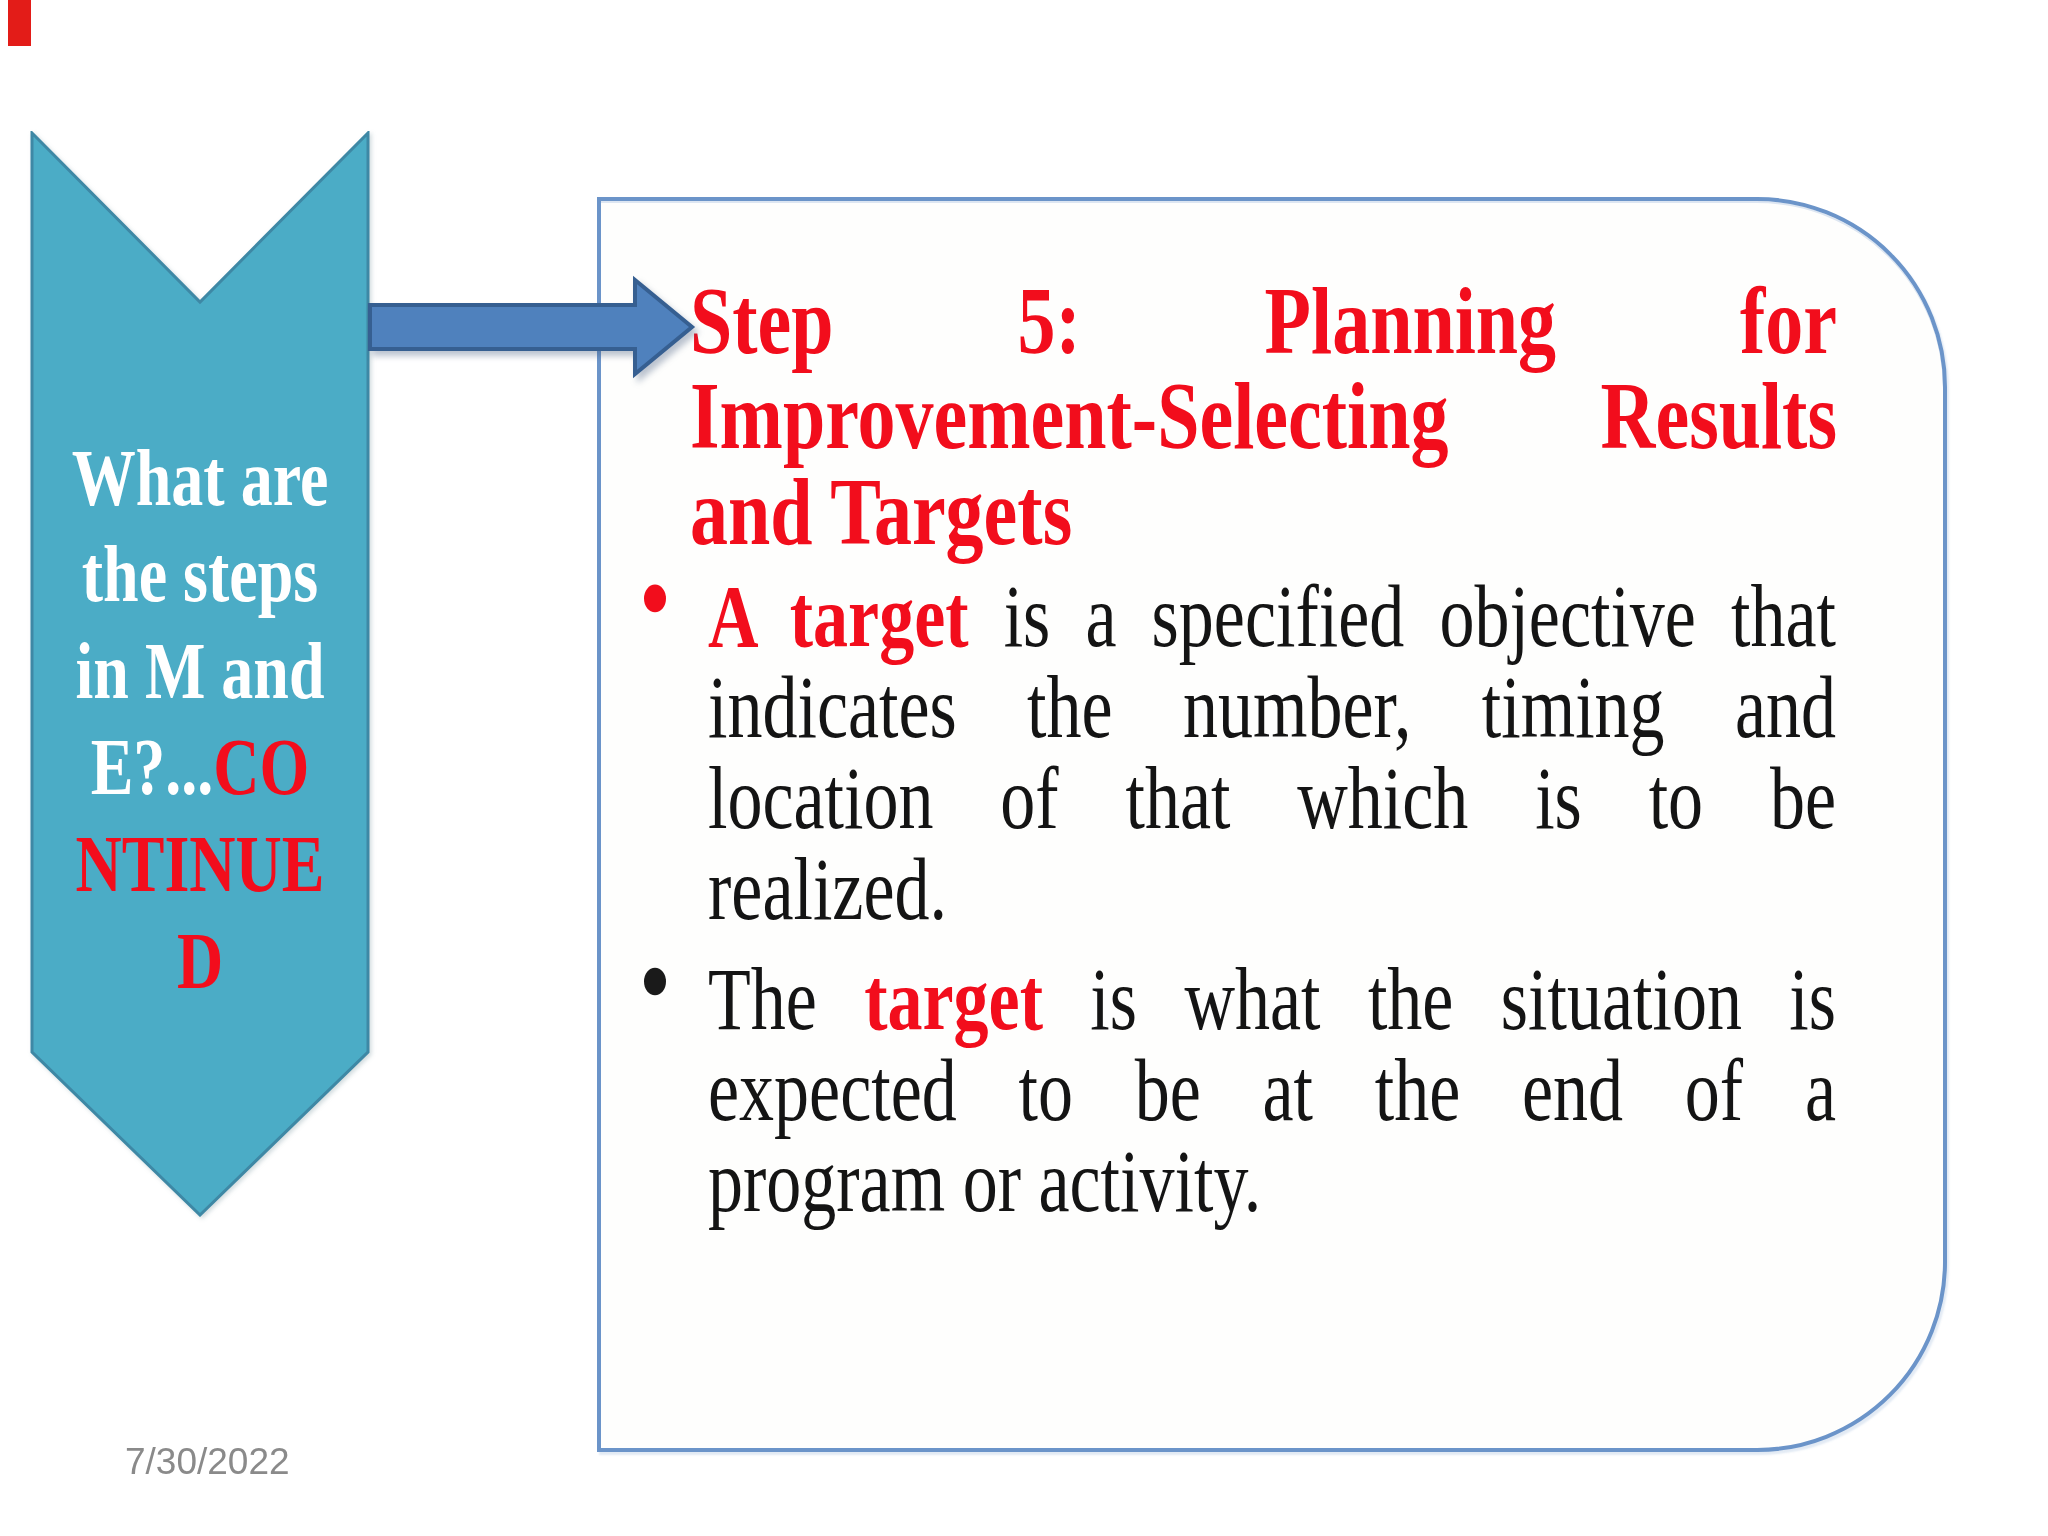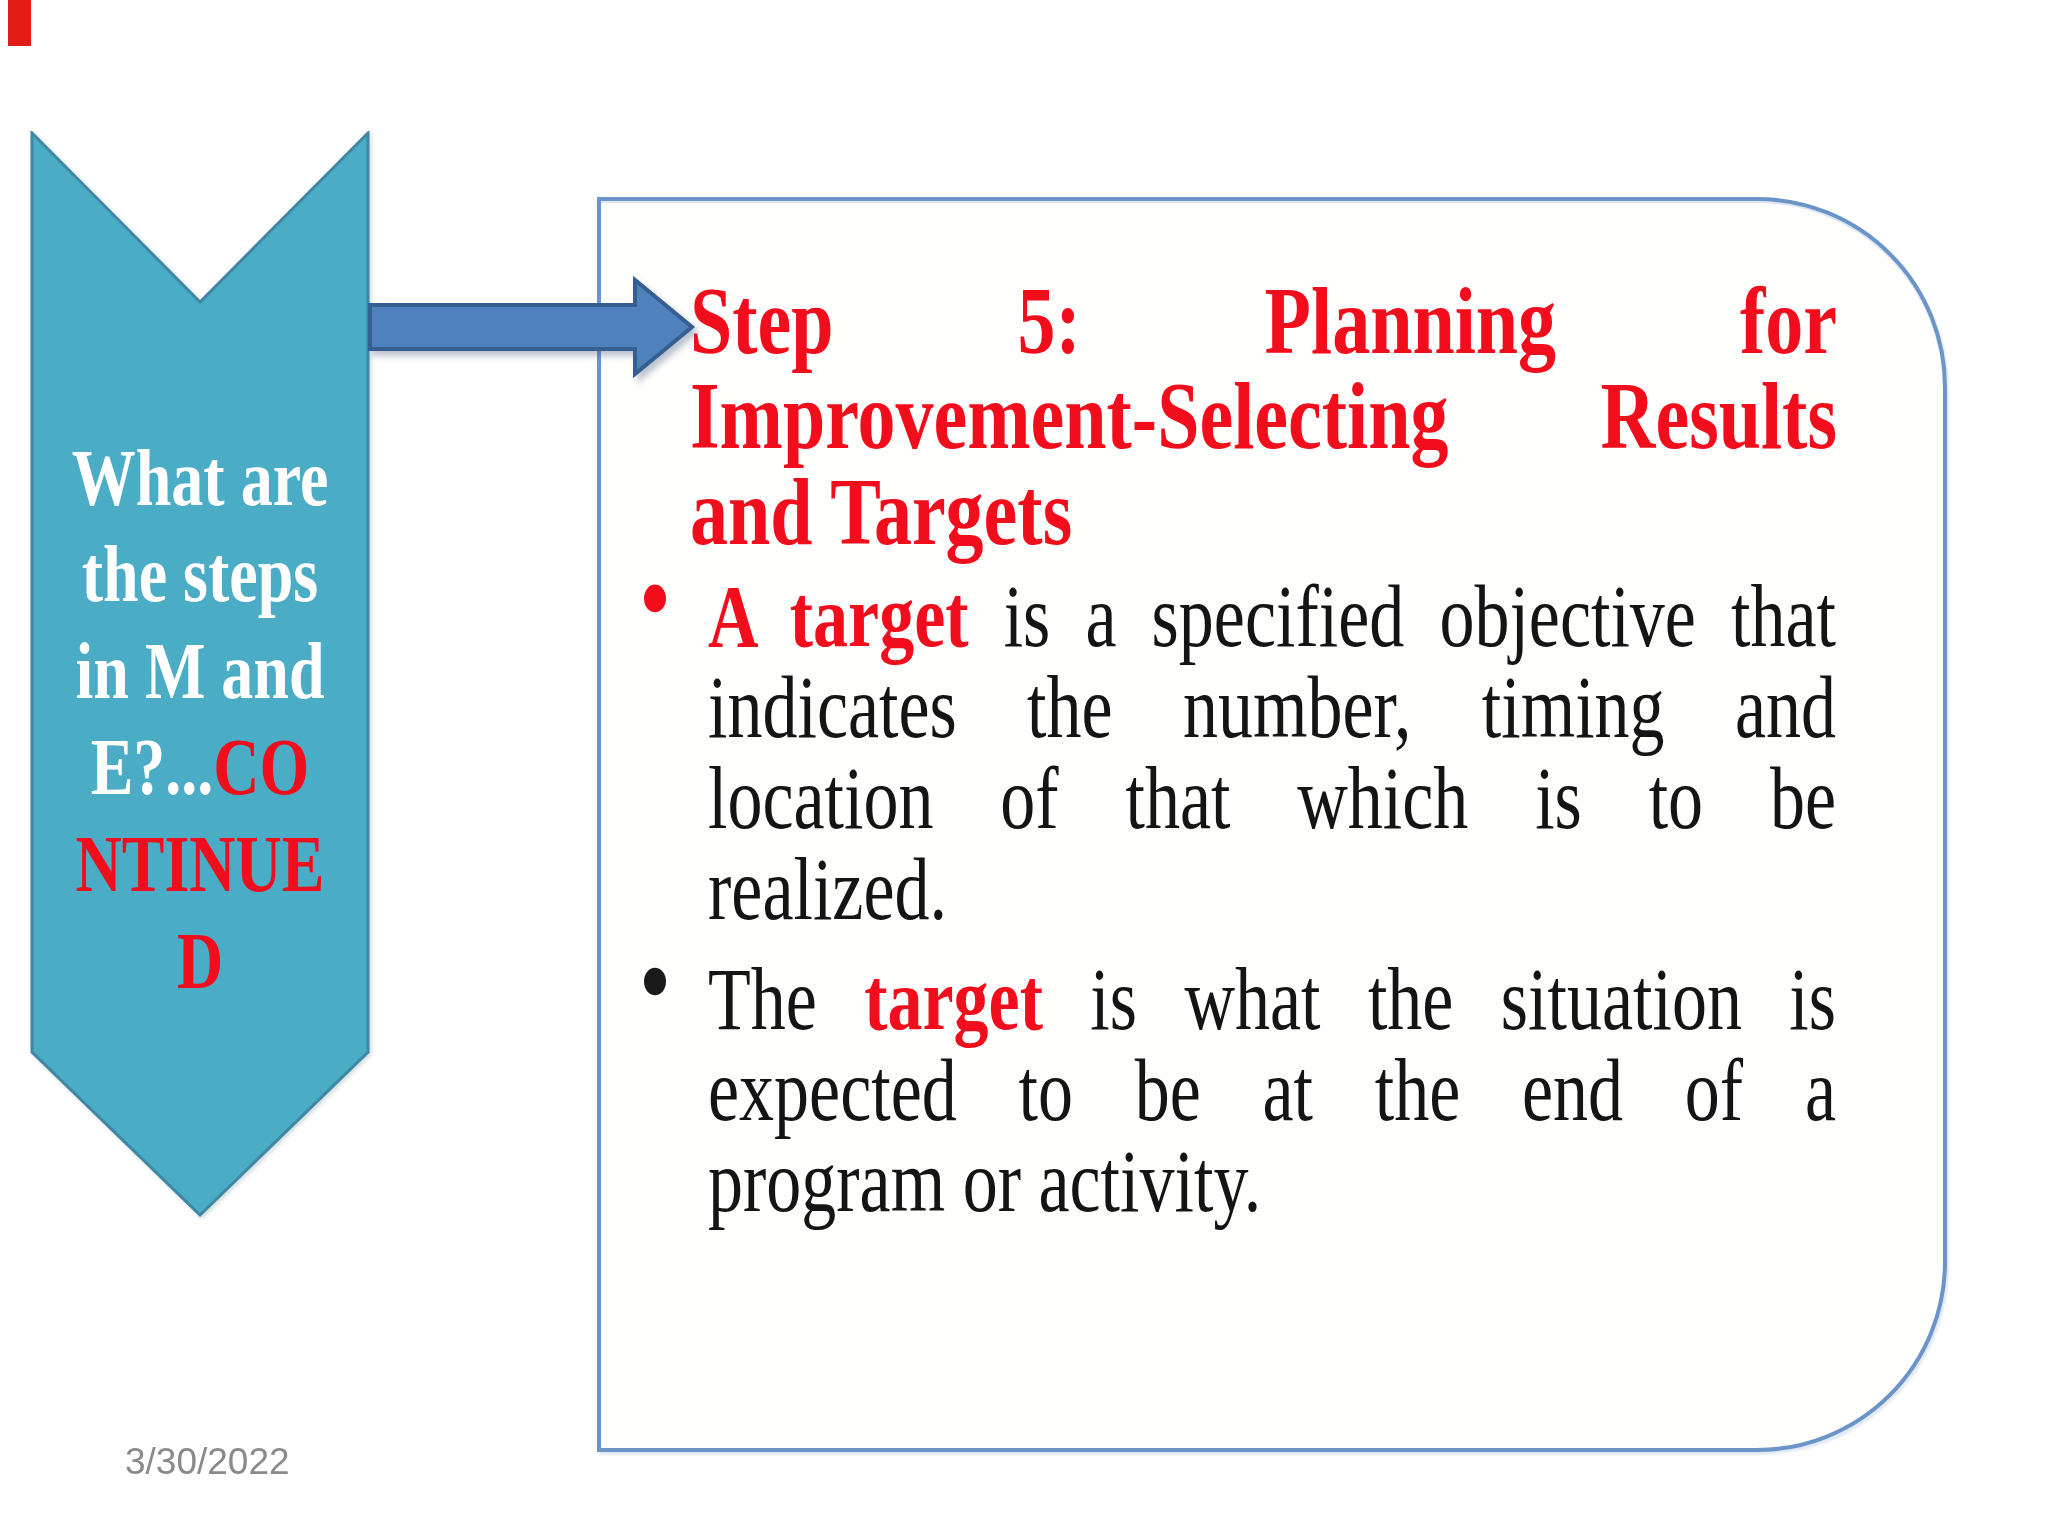--- a/index.html
+++ b/index.html
@@ -90,15 +90,15 @@
     <div class="bullet">
       <span class="dot" style="background: rgb(26, 26, 26);"></span>
       <div>
           <div class="line just"><span>The </span><span class="seg-red-bold">target</span><span> is what the situation is</span></div>
           <div class="line just"><span>expected to be at the end of a</span></div>
           <div class="line"><span>program or activity.</span></div>
         </div>
     </div>
   </div>
 
-  <div class="date-label">3/30/2022</div>
+  <div class="date-label">7/30/2022</div>
 
 </div>
 
 </body></html>

